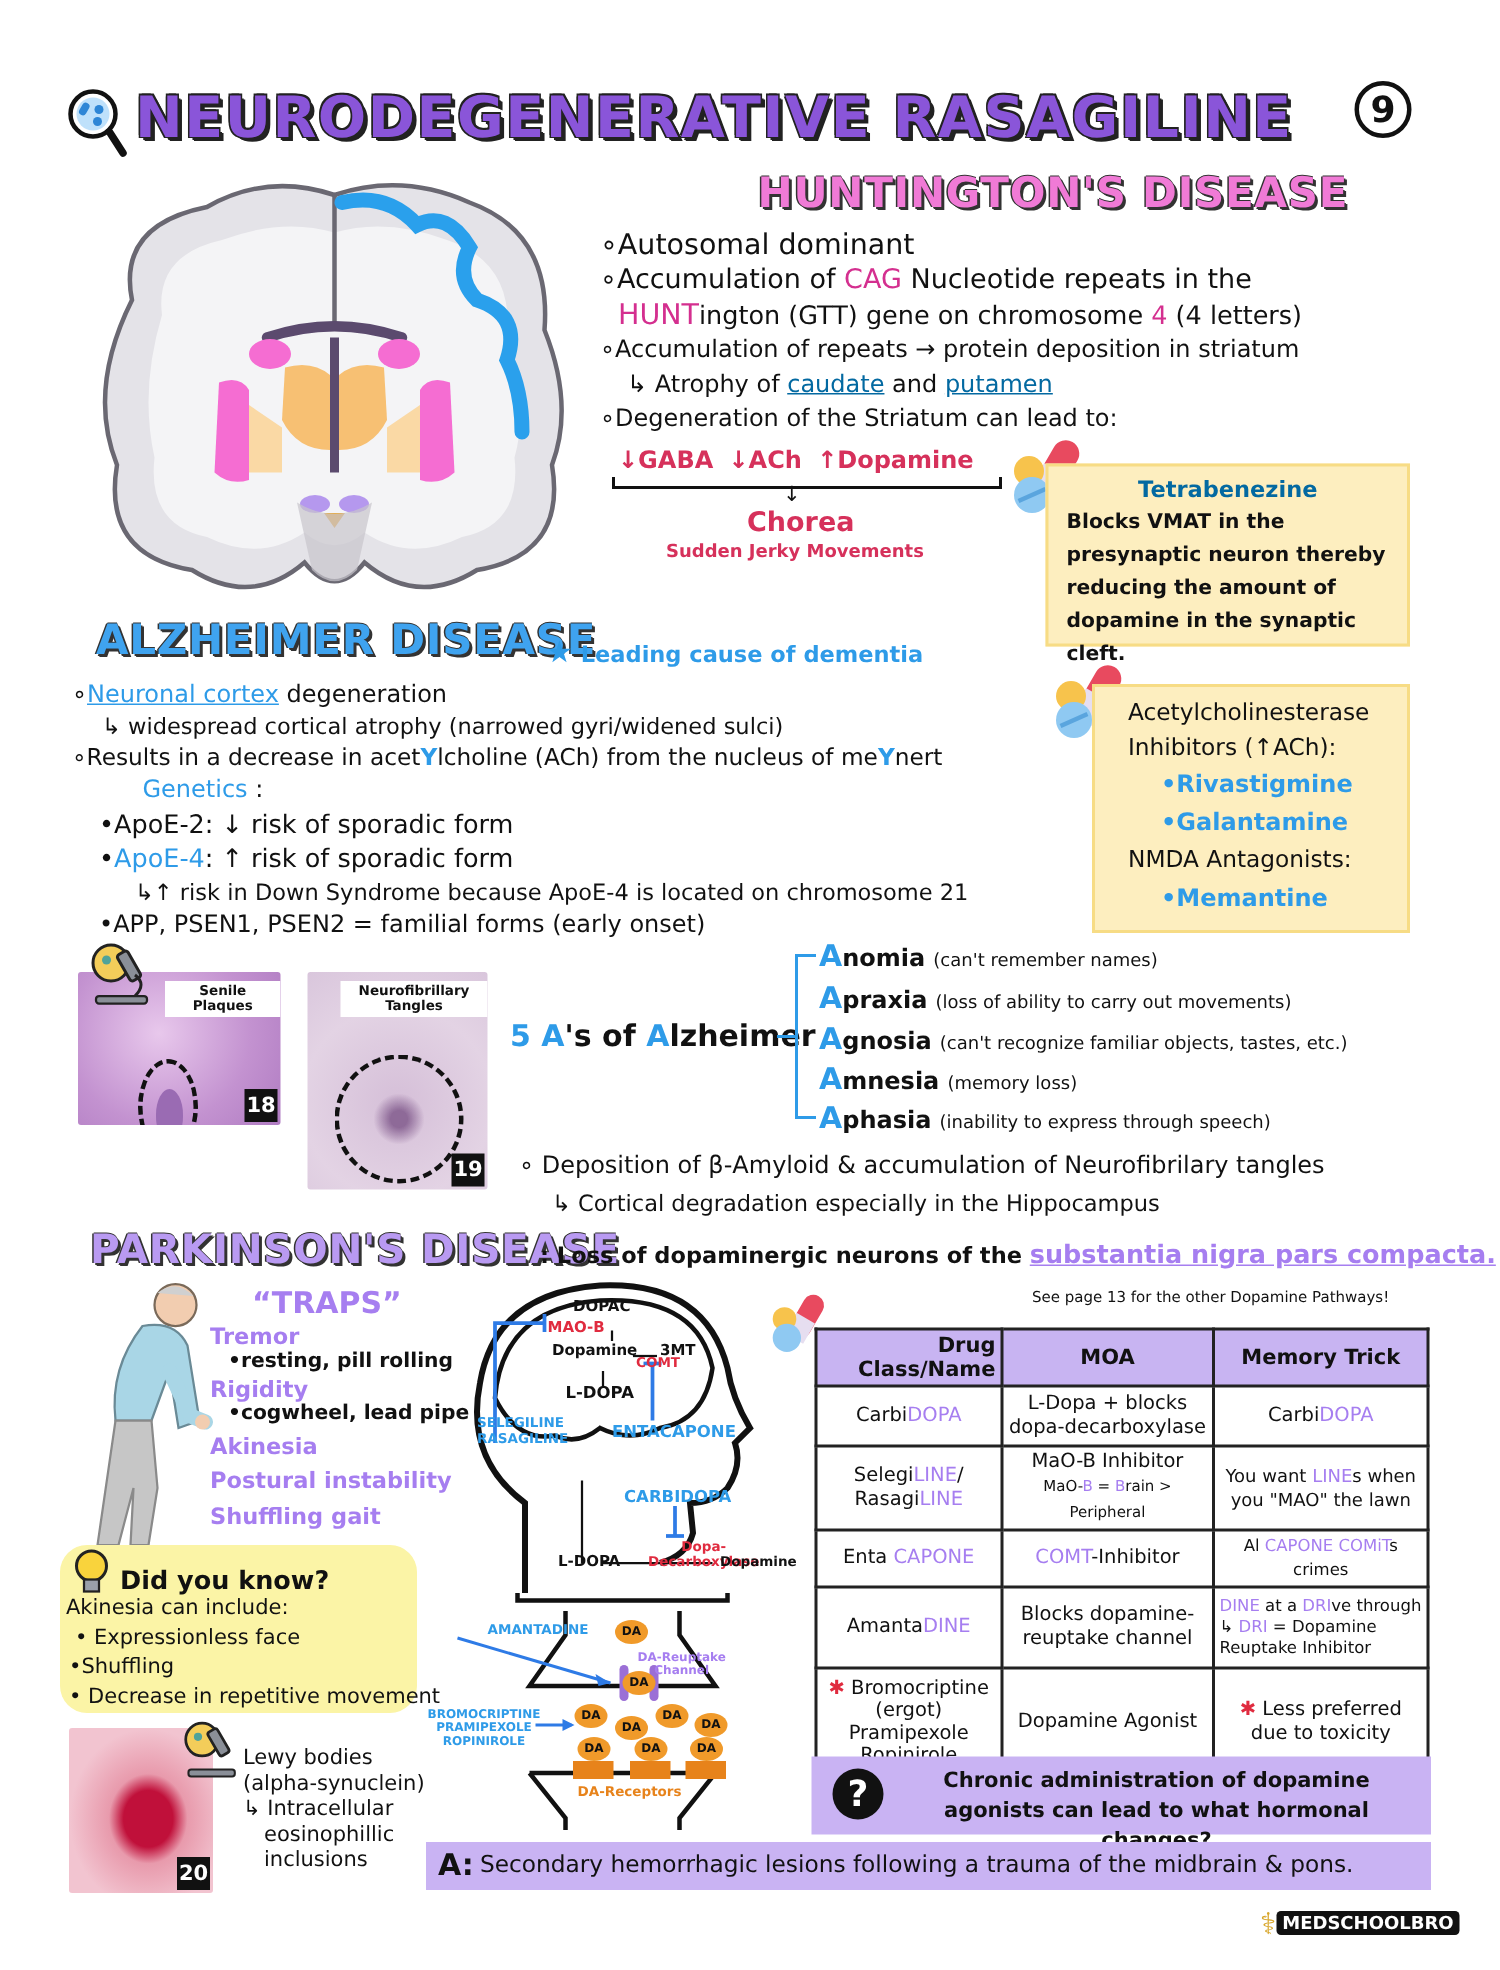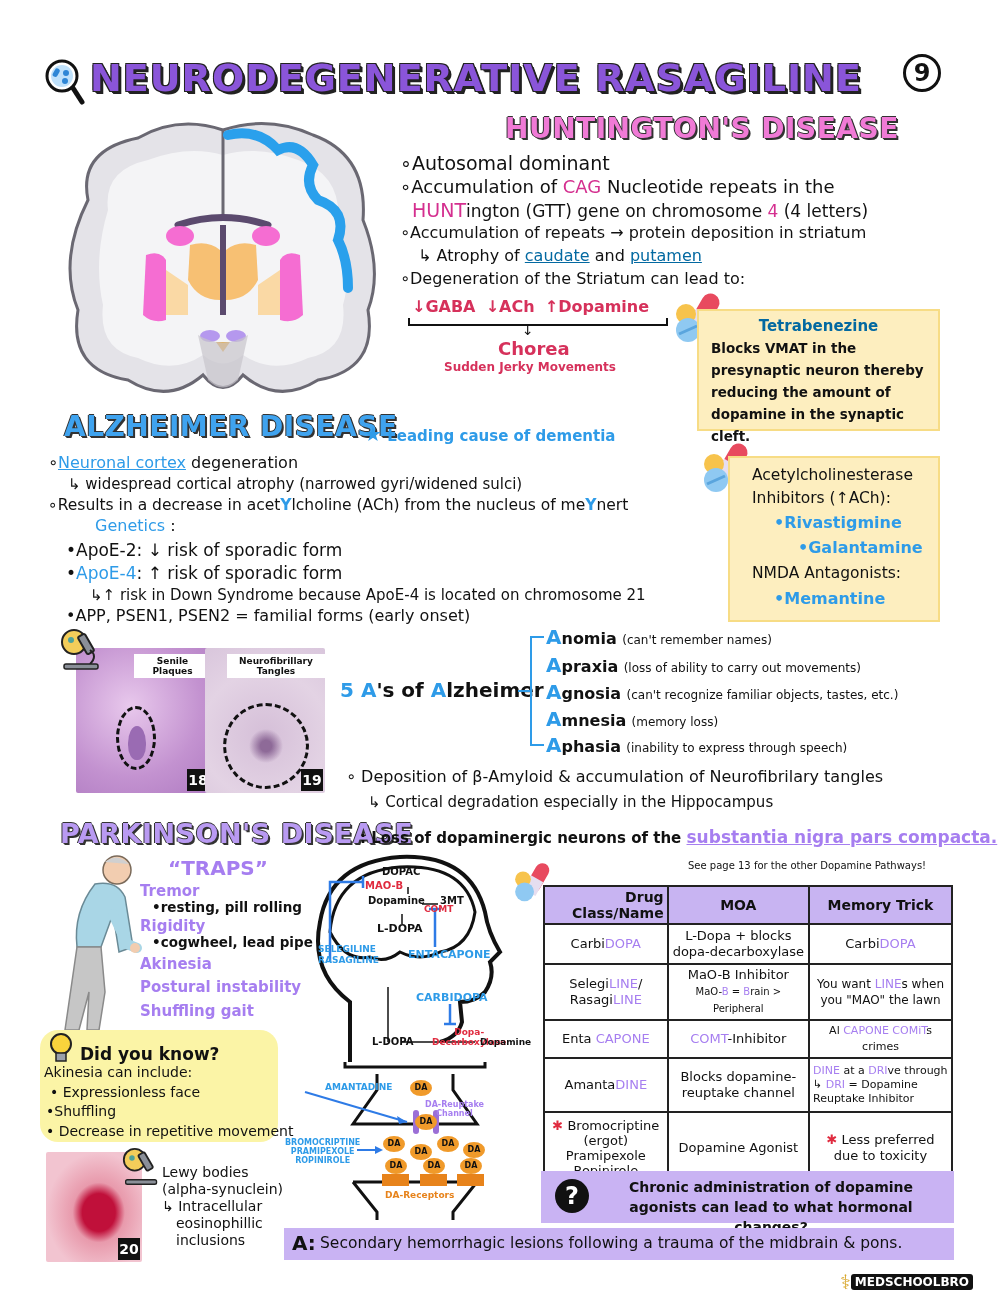--- a/index.html
+++ b/index.html
@@ -157,26 +157,26 @@
     <rect x="24" y="2" width="18" height="40" rx="9" fill="#e84a5f" transform="rotate(30 33 22)"></rect>
     <rect x="18" y="22" width="18" height="20" fill="#e6def0" transform="rotate(30 27 32)"></rect>
     <circle cx="14" cy="24" r="10" fill="#f7c34c"></circle>
     <circle cx="16" cy="40" r="12" fill="#8fc9f2"></circle>
     <line x1="7" y1="44" x2="25" y2="36" stroke="#5aa5de" stroke-width="3"></line>
   </svg>
 </div>
 <div class="abs yellow-box" style="left:728px;top:456px;width:212px;height:166px;">
   <div style="padding:6px 8px 0 22px;font-size:15.5px;line-height:23px;">Acetylcholinesterase Inhibitors (↑ACh):</div>
   <div class="blue bold" style="padding-left:44px;font-size:16px;line-height:25px;">•<span>Rivastigmine</span></div>
-  <div class="blue bold" style="padding-left:68px;font-size:16px;line-height:25px;">•<span>Galantamine</span></div>
+  <div class="blue bold" style="padding-left:44px;font-size:16px;line-height:25px;">•<span>Galantamine</span></div>
   <div style="padding-left:22px;font-size:15.5px;line-height:26px;">NMDA Antagonists:</div>
   <div class="blue bold" style="padding-left:44px;font-size:16px;line-height:25px;">•<span>Memantine</span></div>
 </div>
 
-<div class="abs micro" style="left:76px;top:648px;width:135px;height:145px;background:radial-gradient(circle at 40% 40%, #e8c8ec, #c392d0 60%, #b07cc2);">
+<div class="abs micro" style="left:52px;top:648px;width:135px;height:102px;background:radial-gradient(circle at 40% 40%, #e8c8ec, #c392d0 60%, #b07cc2);">
   <div class="abs micro-label" style="left:58px;top:6px;">Senile Plaques</div>
   <div class="abs" style="left:40px;top:58px;width:40px;height:64px;border:3px dashed #111;border-radius:50%;"></div>
   <div class="abs" style="left:52px;top:78px;width:18px;height:34px;background:#9a6bb3;border-radius:50% 50% 45% 45%;"></div>
   <div class="abs num-badge" style="right:2px;bottom:2px;">18</div>
 </div>
 <div class="abs" style="left:60px;top:628px;">
   <svg width="44" height="44" viewBox="0 0 44 44">
     <circle cx="14" cy="14" r="12" fill="#f3cd5a" stroke="#222" stroke-width="2"></circle>
     <circle cx="11" cy="12" r="3" fill="#4fa39a"></circle>
     <rect x="22" y="6" width="8" height="20" rx="2" fill="#8a8f98" stroke="#222" stroke-width="2" transform="rotate(-30 26 16)"></rect>

